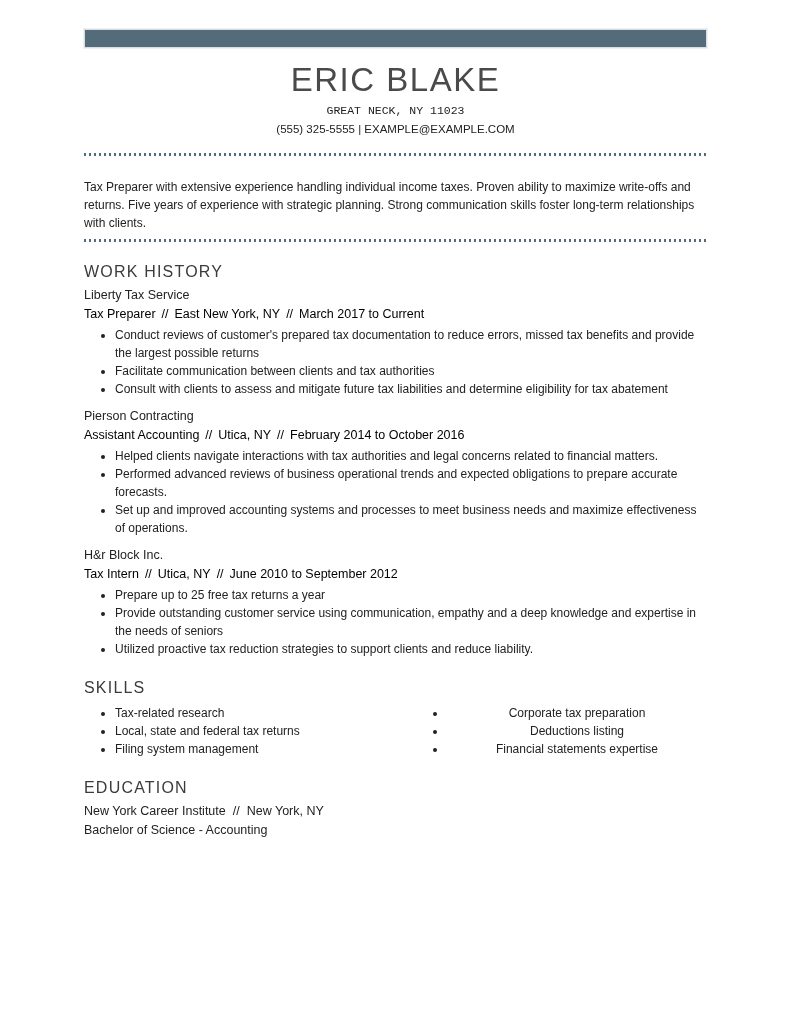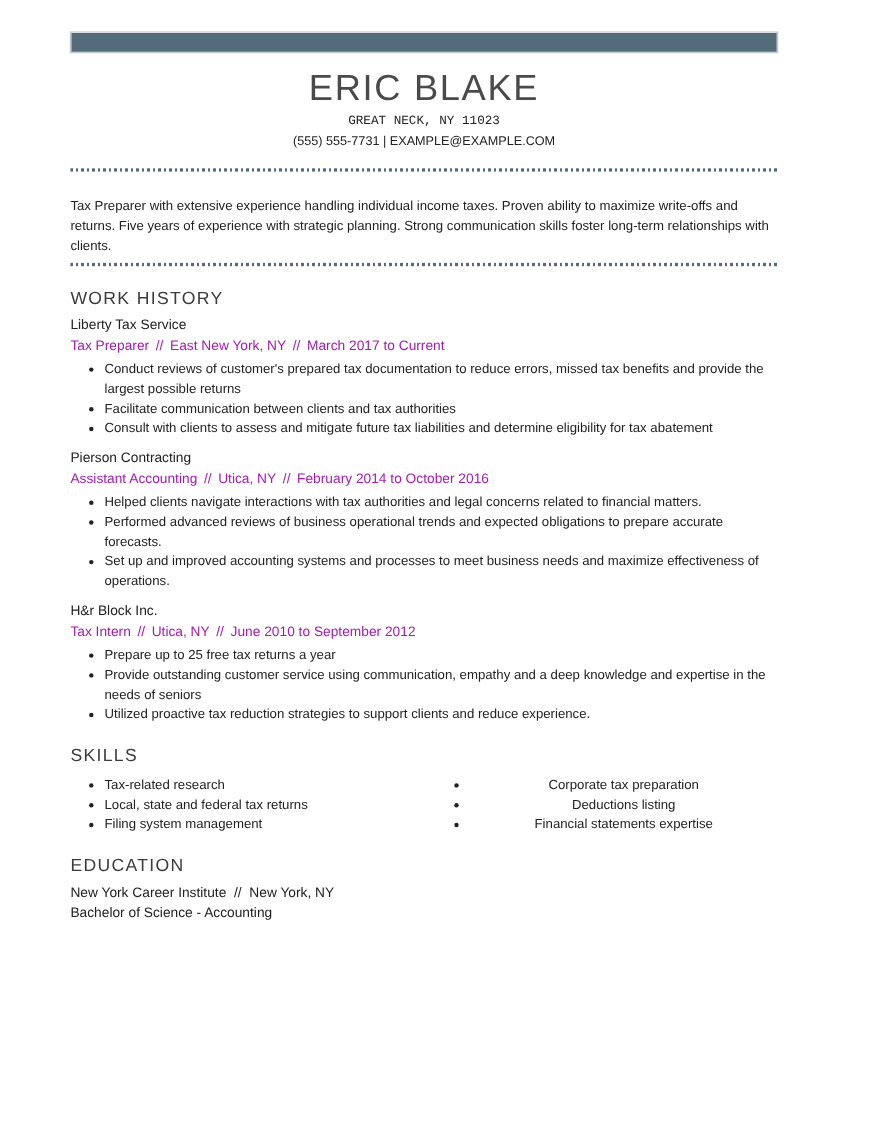--- a/index.html
+++ b/index.html
@@ -4,21 +4,21 @@
 <style>
   * { box-sizing: border-box; }
   html, body {
     margin: 0; padding: 0;
     width: 791px; height: 1024px;
     background: #ffffff;
     font-family: "Liberation Sans", "DejaVu Sans", sans-serif;
     color: #222222;
     overflow: hidden;
   }
-  .page { padding: 29px 84px 0 64px; }
+  .page { padding: 29px 84px 0 84px; }
 
   .top-bar {
     height: 19px;
     background: #546C7A;
     border: 1px solid #d9dde3;
     box-shadow: 0 0 0 1px #eef1f4;
   }
 
   .name {
     margin: 13px 0 0 0;
@@ -54,21 +54,21 @@
   .section-heading {
     margin: 20px 0 5px 0;
     font-size: 16px;
     font-weight: 400;
     letter-spacing: 1.2px;
     color: #3b3b3b;
     line-height: 19px;
   }
 
   .company { font-size: 12.5px; line-height: 19px; color: #222222; }
-  .meta    { font-size: 12.5px; line-height: 19px; color: #a21caf; }
+  .meta    { font-size: 12.5px; line-height: 19px; color: #000000; }
   .meta .sep { margin: 0 6px; }
 
   ul.bullets {
     margin: 2px 0 9px 0;
     padding-left: 31px;
     list-style: disc;
   }
   ul.bullets li {
     font-size: 12px;
     line-height: 18px;
@@ -85,21 +85,21 @@
 </style>
 </head>
 <body>
 
 <div class="page">
 
   <div class="top-bar"></div>
 
   <h1 class="name">ERIC BLAKE</h1>
   <div class="contact-line first">GREAT NECK, NY 11023</div>
-  <div class="contact-line second">(555) 555-7731 | EXAMPLE@EXAMPLE.COM</div>
+  <div class="contact-line second">(555) 325-5555 | EXAMPLE@EXAMPLE.COM</div>
 
   <div class="summary-wrap">
     <div class="dotted"></div>
     <div class="summary-text">Tax Preparer with extensive experience handling individual income taxes. Proven ability to maximize write-offs and returns. Five years of experience with strategic planning. Strong communication skills foster long-term relationships with clients.</div>
     <div class="dotted"></div>
   </div>
 
   <h2 class="section-heading">WORK HISTORY</h2>
 
   <div class="job">
@@ -127,21 +127,21 @@
   </div>
 
   <div class="job">
     <div class="company">H&amp;r Block Inc.</div>
     <div class="meta">
       <span>Tax Intern</span><span class="sep">//</span><span>Utica, NY</span><span class="sep">//</span><span>June 2010 to September 2012</span>
     </div>
     <ul class="bullets">
       <li>Prepare up to 25 free tax returns a year</li>
       <li>Provide outstanding customer service using communication, empathy and a deep knowledge and expertise in the needs of seniors</li>
-      <li>Utilized proactive tax reduction strategies to support clients and reduce experience.</li>
+      <li>Utilized proactive tax reduction strategies to support clients and reduce liability.</li>
     </ul>
   </div>
 
   <h2 class="section-heading">SKILLS</h2>
 
   <div class="skills-columns">
     <div class="skills-col-left">
       <ul class="bullets">
         <li>Tax-related research</li>
         <li>Local, state and federal tax returns</li>

